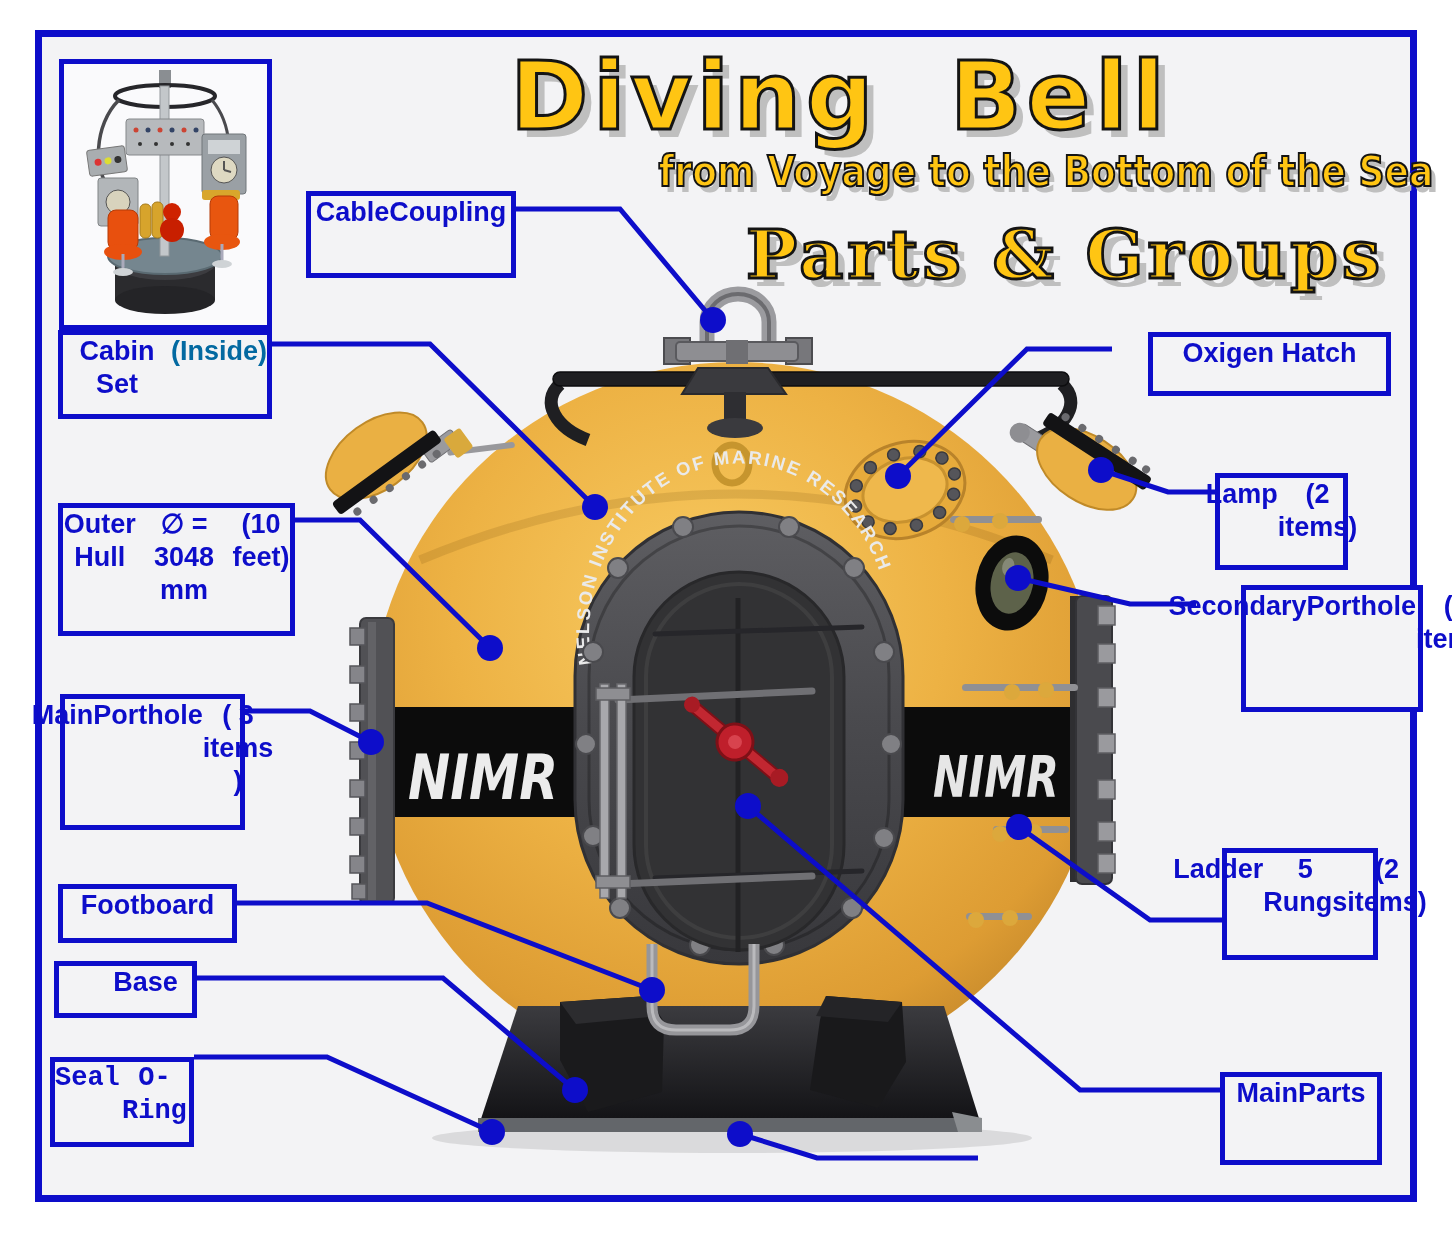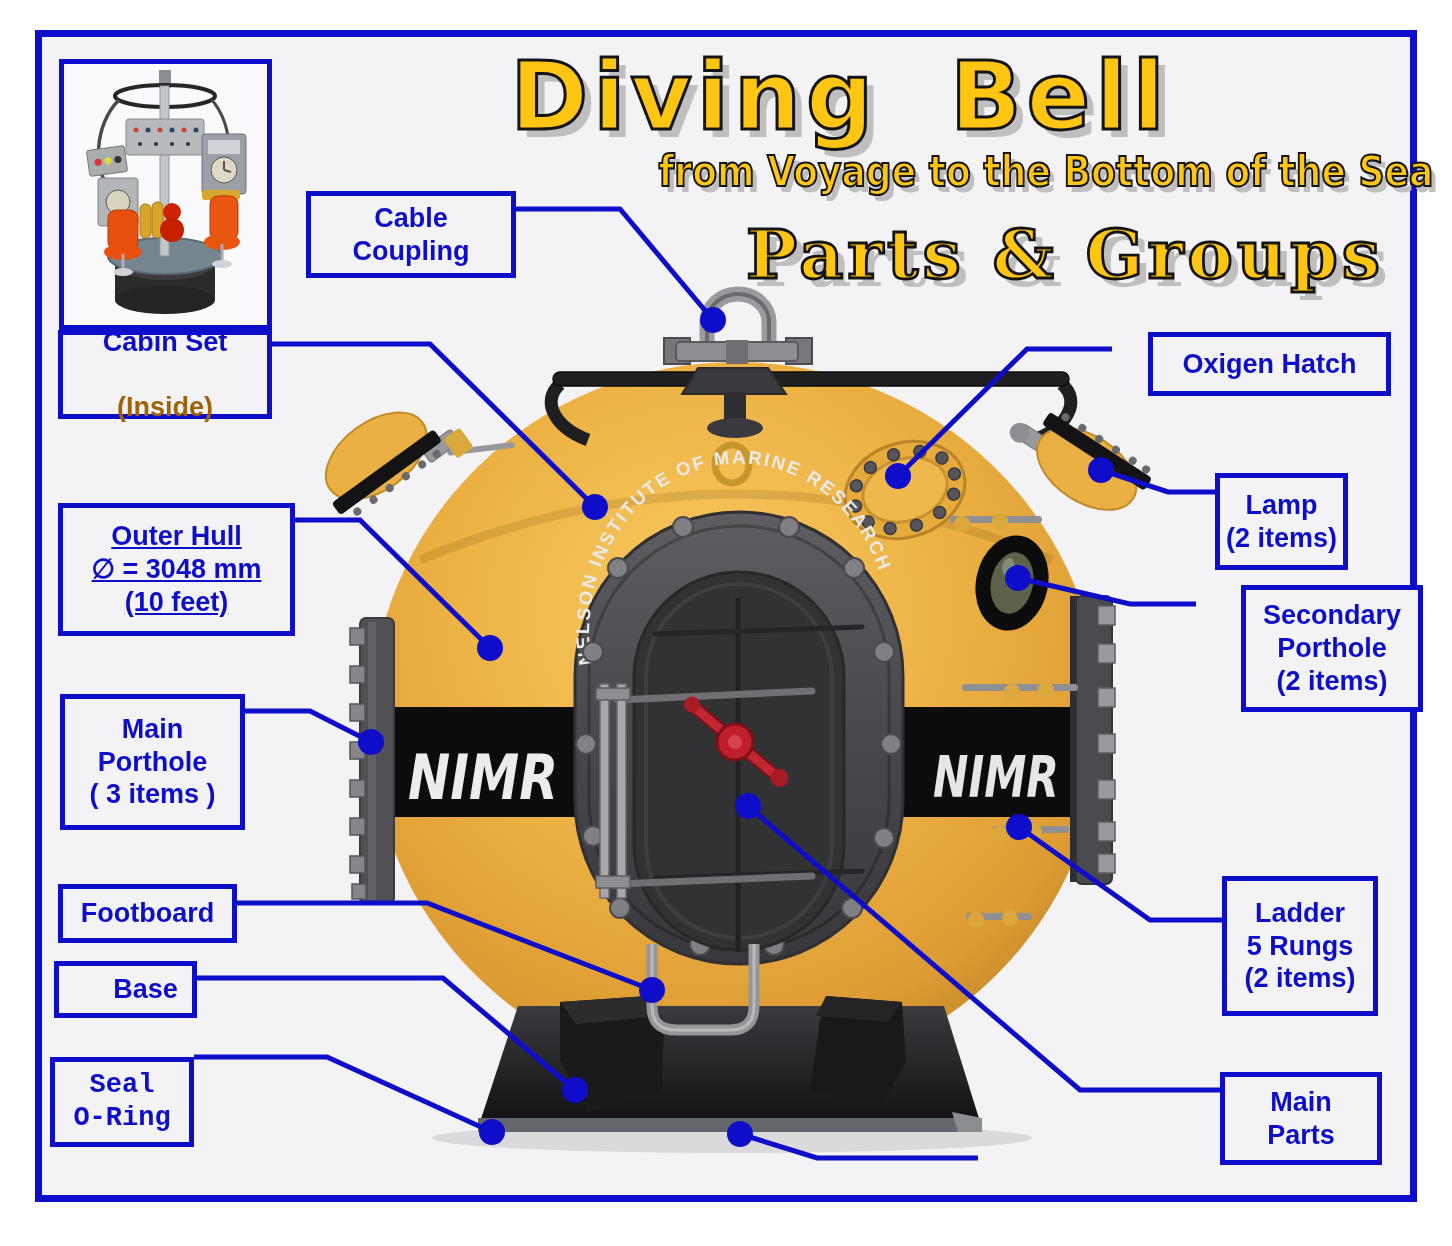--- a/index.html
+++ b/index.html
@@ -21,35 +21,35 @@
       font-size:68px;letter-spacing:4px;
       -webkit-text-stroke:2.8px #141414;text-shadow:8px 8px 0 #bfbfbf;}
 
   
   #inset-box{position:absolute;left:59px;top:59px;width:213px;height:271px;
       border:5px solid #0d0dca;background:#fafafc;box-sizing:border-box;z-index:3;}
 
   
   .lbl{position:absolute;border:5px solid #0d0dca;background:#f3f3f5;box-sizing:border-box;
        color:#0d0dca;font-weight:bold;font-size:27px;line-height:1.22;text-align:center;
-       display:flex;flex-direction:column;justify-content:center;z-index:4;}
+       display:flex;justify-content:center;z-index:4;}
   .lbl span{display:block;}
-  .lbl .dark{color:#a16207;margin-top:32px;}
+  .lbl .dark{color:#0369a1;}
   #lb-cable      {left:306px;top:191px;width:210px;height:87px;}
   #lb-cabin      {left:58px; top:330px;width:214px;height:89px;}
-  #lb-hull       {left:58px; top:503px;width:237px;height:133px;text-decoration:underline;}
+  #lb-hull       {left:58px; top:503px;width:237px;height:133px;}
   #lb-mainporthole{left:60px;top:694px;width:185px;height:136px;}
   #lb-footboard  {left:58px; top:884px;width:179px;height:59px;}
   #lb-base       {left:54px; top:961px;width:143px;height:57px;padding-left:40px;}
   #lb-seal       {left:50px; top:1057px;width:144px;height:90px;font-family:Liberation Mono, monospace;}
   #lb-lowerhatch {left:978px;top:1140px;width:214px;height:52px;}
   #lb-oxigen     {left:1148px;top:332px;width:243px;height:64px;}
   #lb-lamp       {left:1215px;top:473px;width:133px;height:97px;}
   #lb-secondary  {left:1196px;top:585px;width:182px;height:127px;margin-left:45px;}
-  #lb-ladder     {left:1222px;top:876px;width:156px;height:140px;}
+  #lb-ladder     {left:1222px;top:848px;width:156px;height:112px;}
   #lb-mainhatch  {left:1220px;top:1072px;width:162px;height:93px;}
 
   svg{position:absolute;left:0;top:0;}
   #bell-svg{z-index:1;}
   #leads-svg{z-index:3;}
 </style>
 </head>
 <body>
 
 <div class="canvas">

